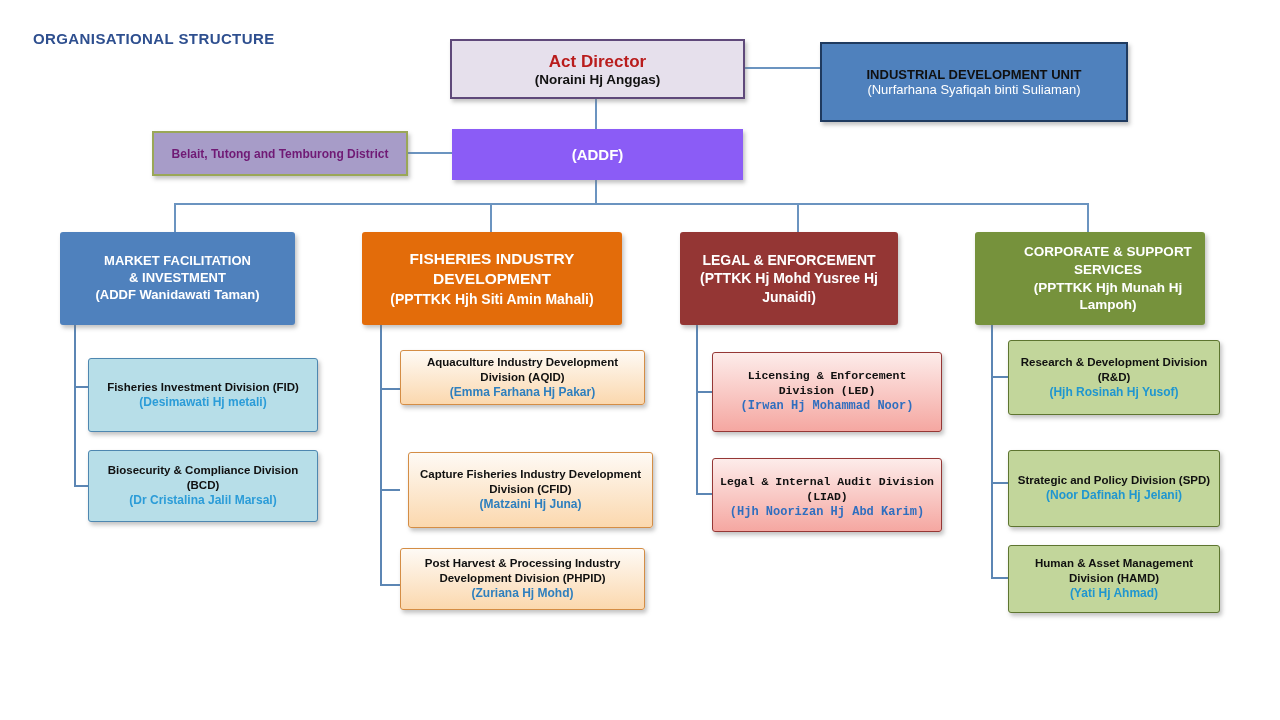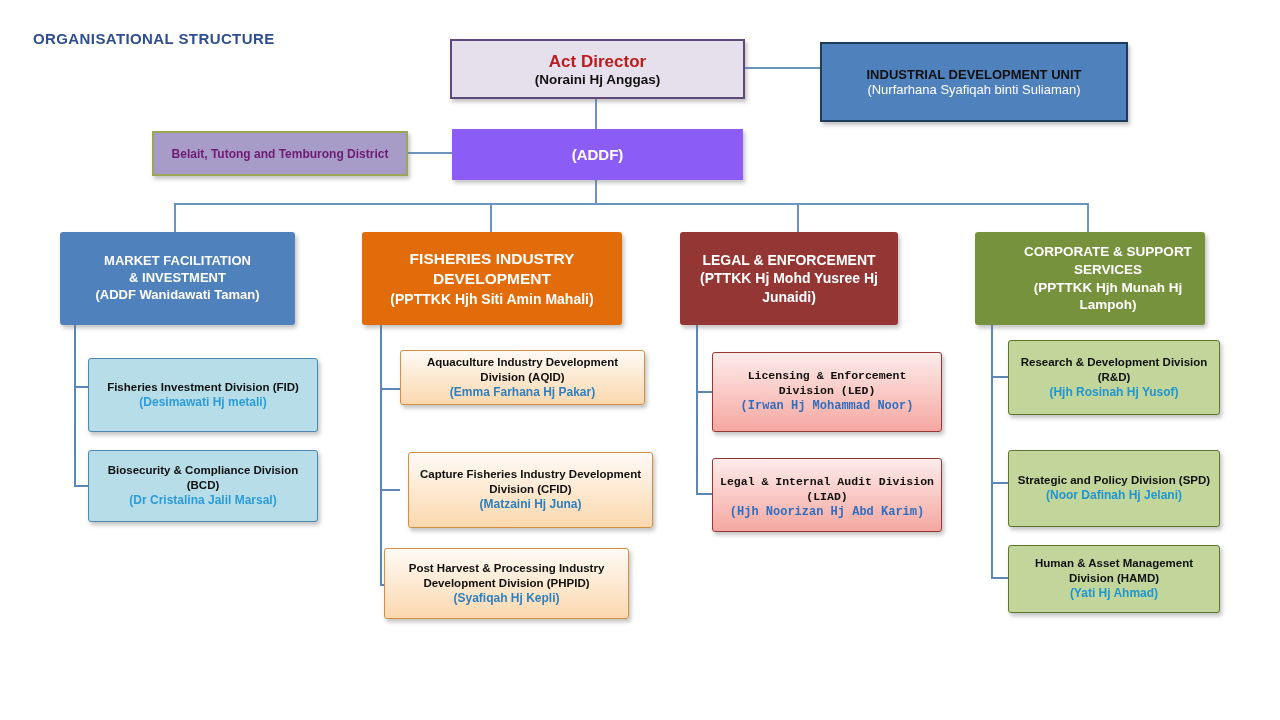--- a/index.html
+++ b/index.html
@@ -139,23 +139,23 @@
   </div>
 
   <div class="abs node child c2" style="left:400px;top:350px;width:245px;height:55px;">
     <div class="div-title">Aquaculture Industry Development Division (AQID)</div>
     <div class="div-name">(Emma Farhana Hj Pakar)</div>
   </div>
   <div class="abs node child c2" style="left:400px;top:452px;width:245px;height:76px;margin-left:8px;">
     <div class="div-title">Capture Fisheries Industry Development Division (CFID)</div>
     <div class="div-name">(Matzaini Hj Juna)</div>
   </div>
-  <div class="abs node child c2" style="left:384px;top:548px;width:245px;height:71px;">
+  <div class="abs node child c2" style="left:400px;top:548px;width:245px;height:62px;">
     <div class="div-title">Post Harvest &amp; Processing Industry Development Division (PHPID)</div>
-    <div class="div-name">(Syafiqah Hj Kepli)</div>
+    <div class="div-name">(Zuriana Hj Mohd)</div>
   </div>
 
   <div class="abs node child c3" style="left:712px;top:352px;width:230px;height:80px;">
     <div class="div-title">Licensing &amp; Enforcement Division (LED)</div>
     <div class="div-name">(Irwan Hj Mohammad Noor)</div>
   </div>
   <div class="abs node child c3" style="left:712px;top:458px;width:230px;height:74px;justify-content:space-between;">
     <div class="div-title">Legal &amp; Internal Audit Division (LIAD)</div>
     <div class="div-name">(Hjh Noorizan Hj Abd Karim)</div>
   </div>

